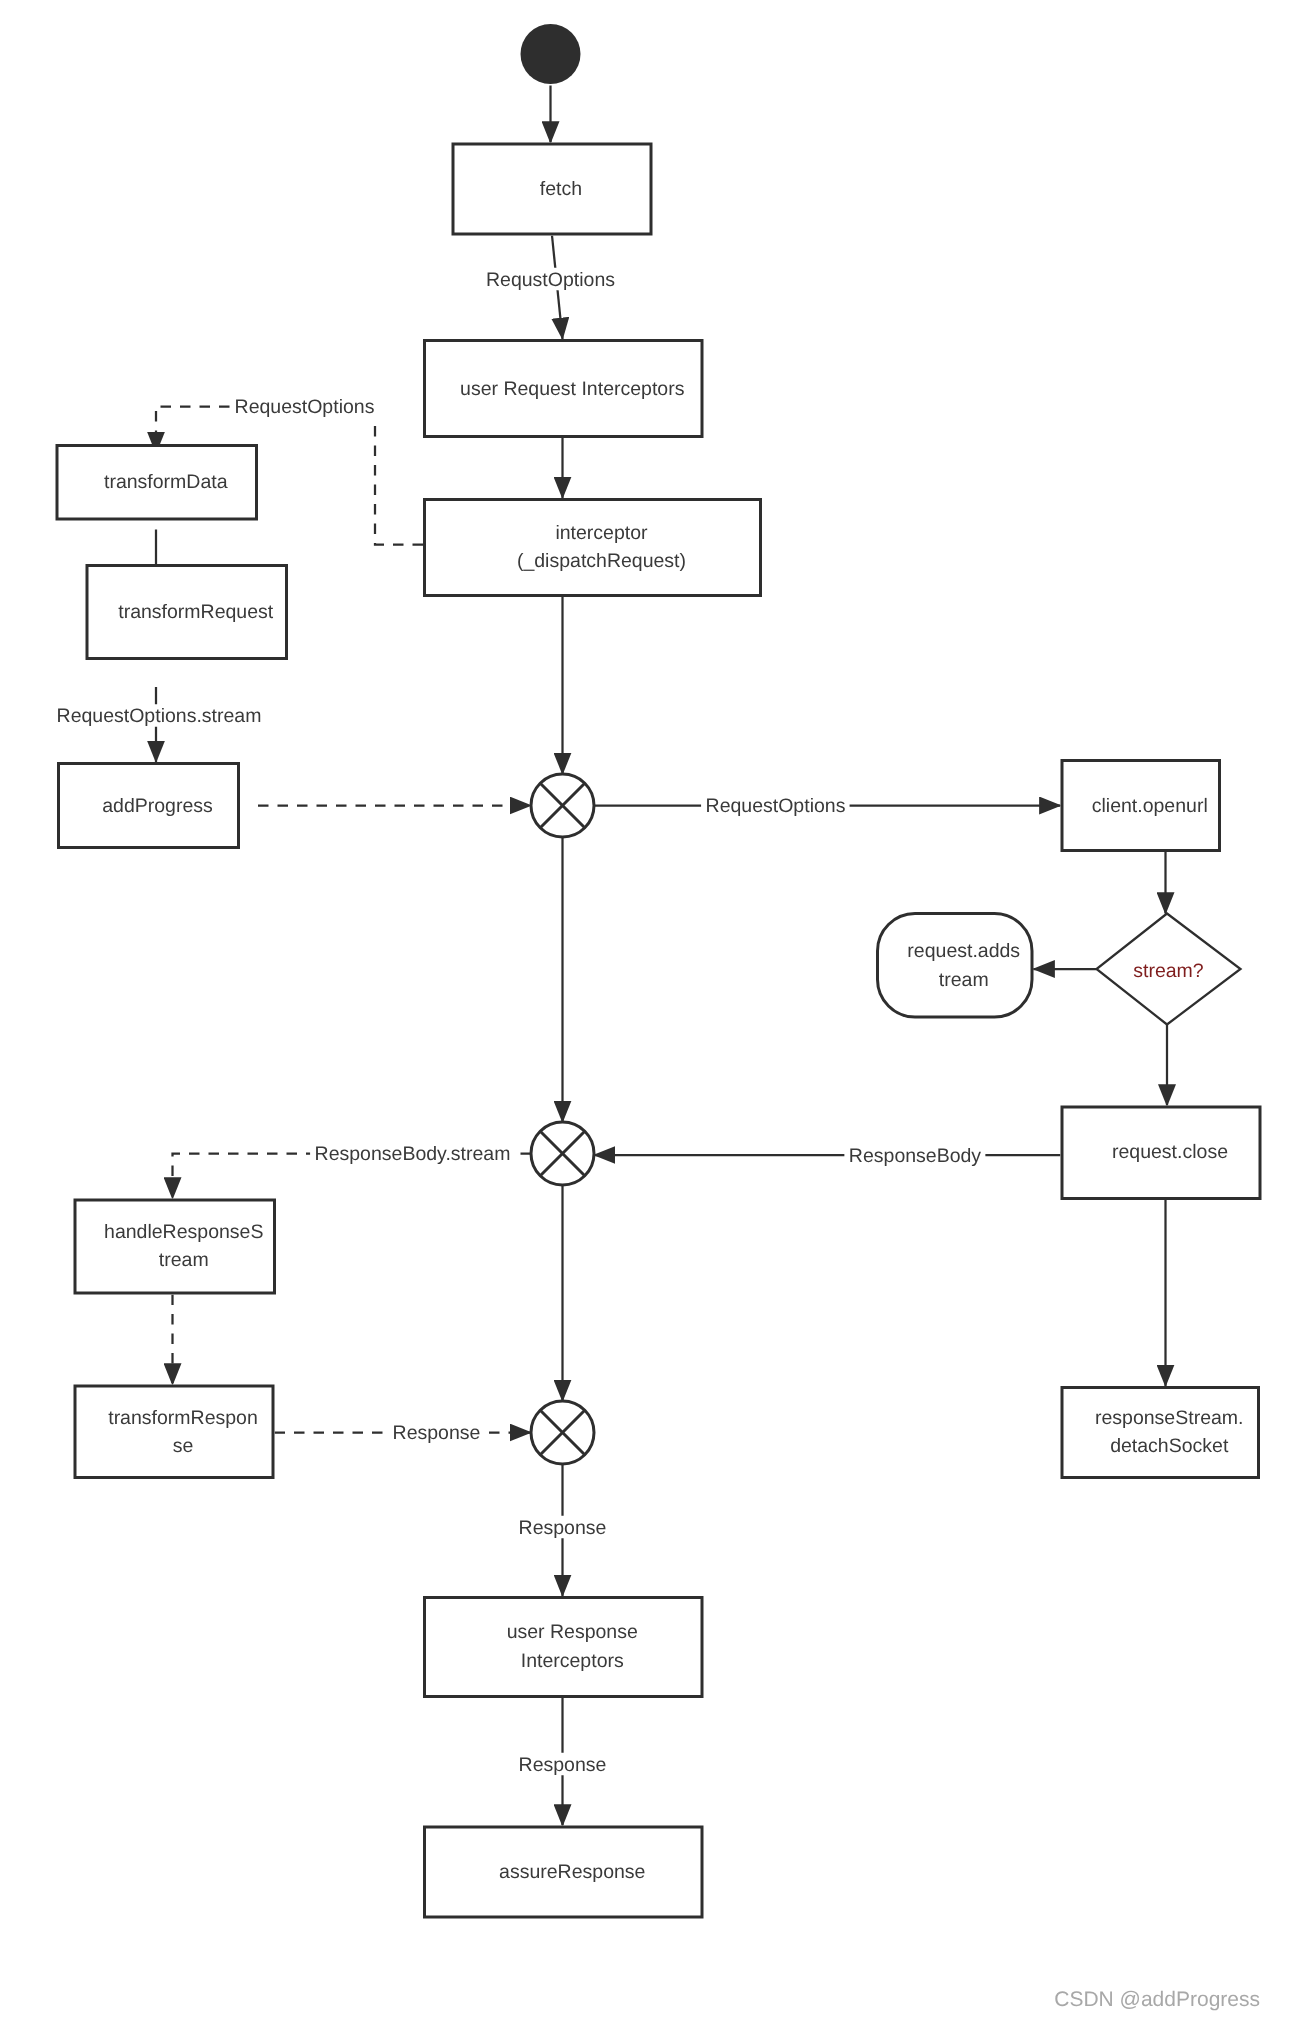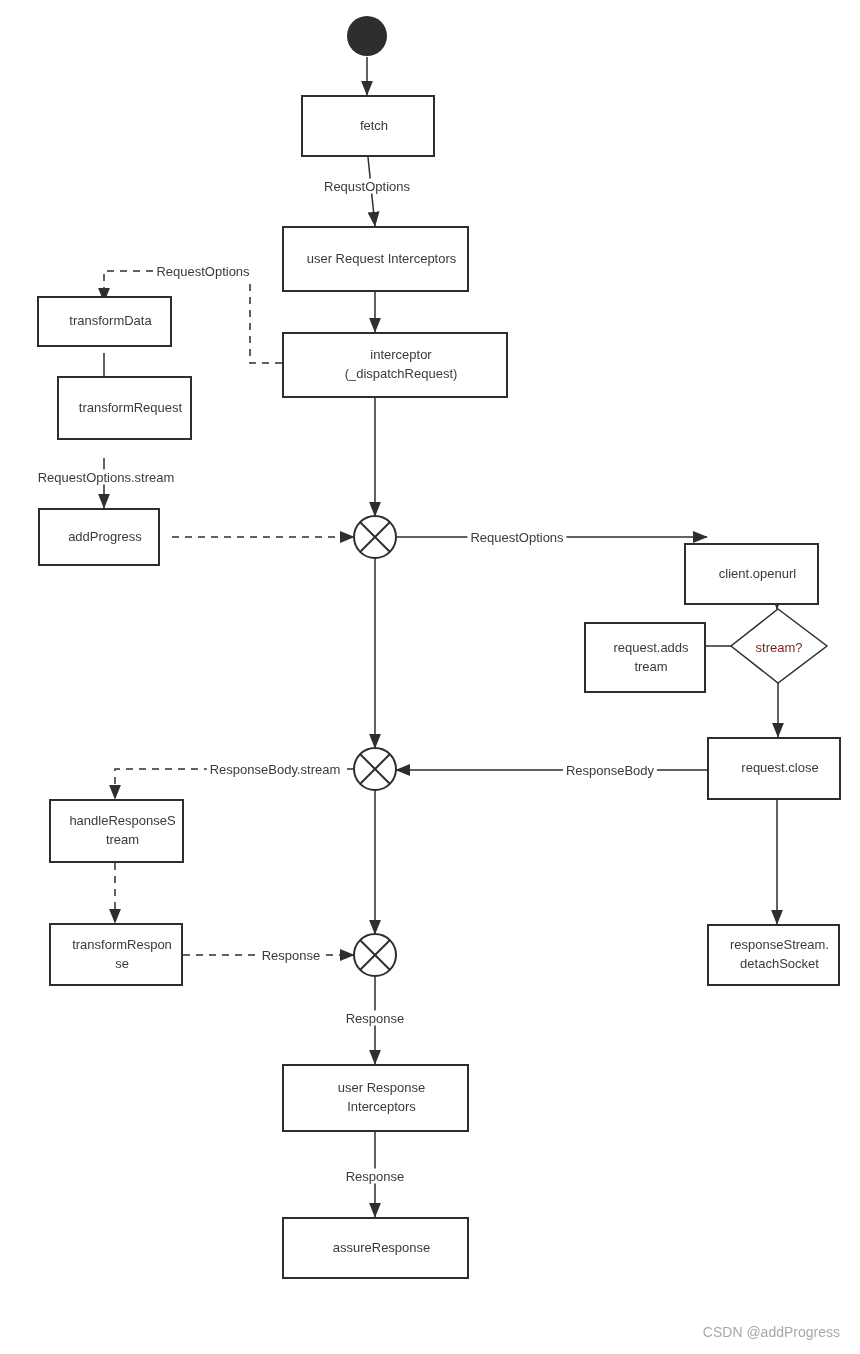--- a/index.html
+++ b/index.html
@@ -105,25 +105,25 @@
   </div>
 
   <div class="node" style="left:37px;top:376px;width:135px;height:64px;margin-left:20px;">
     <span>transformRequest</span>
   </div>
 
   <div class="node" style="left:38px;top:508px;width:122px;height:58px;">
     <span>addProgress</span>
   </div>
 
-  <div class="node" style="left:684px;top:506px;width:135px;height:62px;margin-top:37px;">
+  <div class="node" style="left:707px;top:506px;width:107px;height:62px;">
     <span>client.openurl</span>
   </div>
 
-  <div class="node" style="left:584px;top:622px;width:122px;height:71px;">
+  <div class="node" style="left:584px;top:608px;width:105px;height:71px;border-radius:26px;">
     <span>request.adds</span>
     <span>tream</span>
   </div>
 
   <div class="node" style="left:707px;top:737px;width:134px;height:63px;">
     <span>request.close</span>
   </div>
 
   <div class="node" style="left:707px;top:924px;width:133px;height:62px;">
     <span>responseStream.</span>

